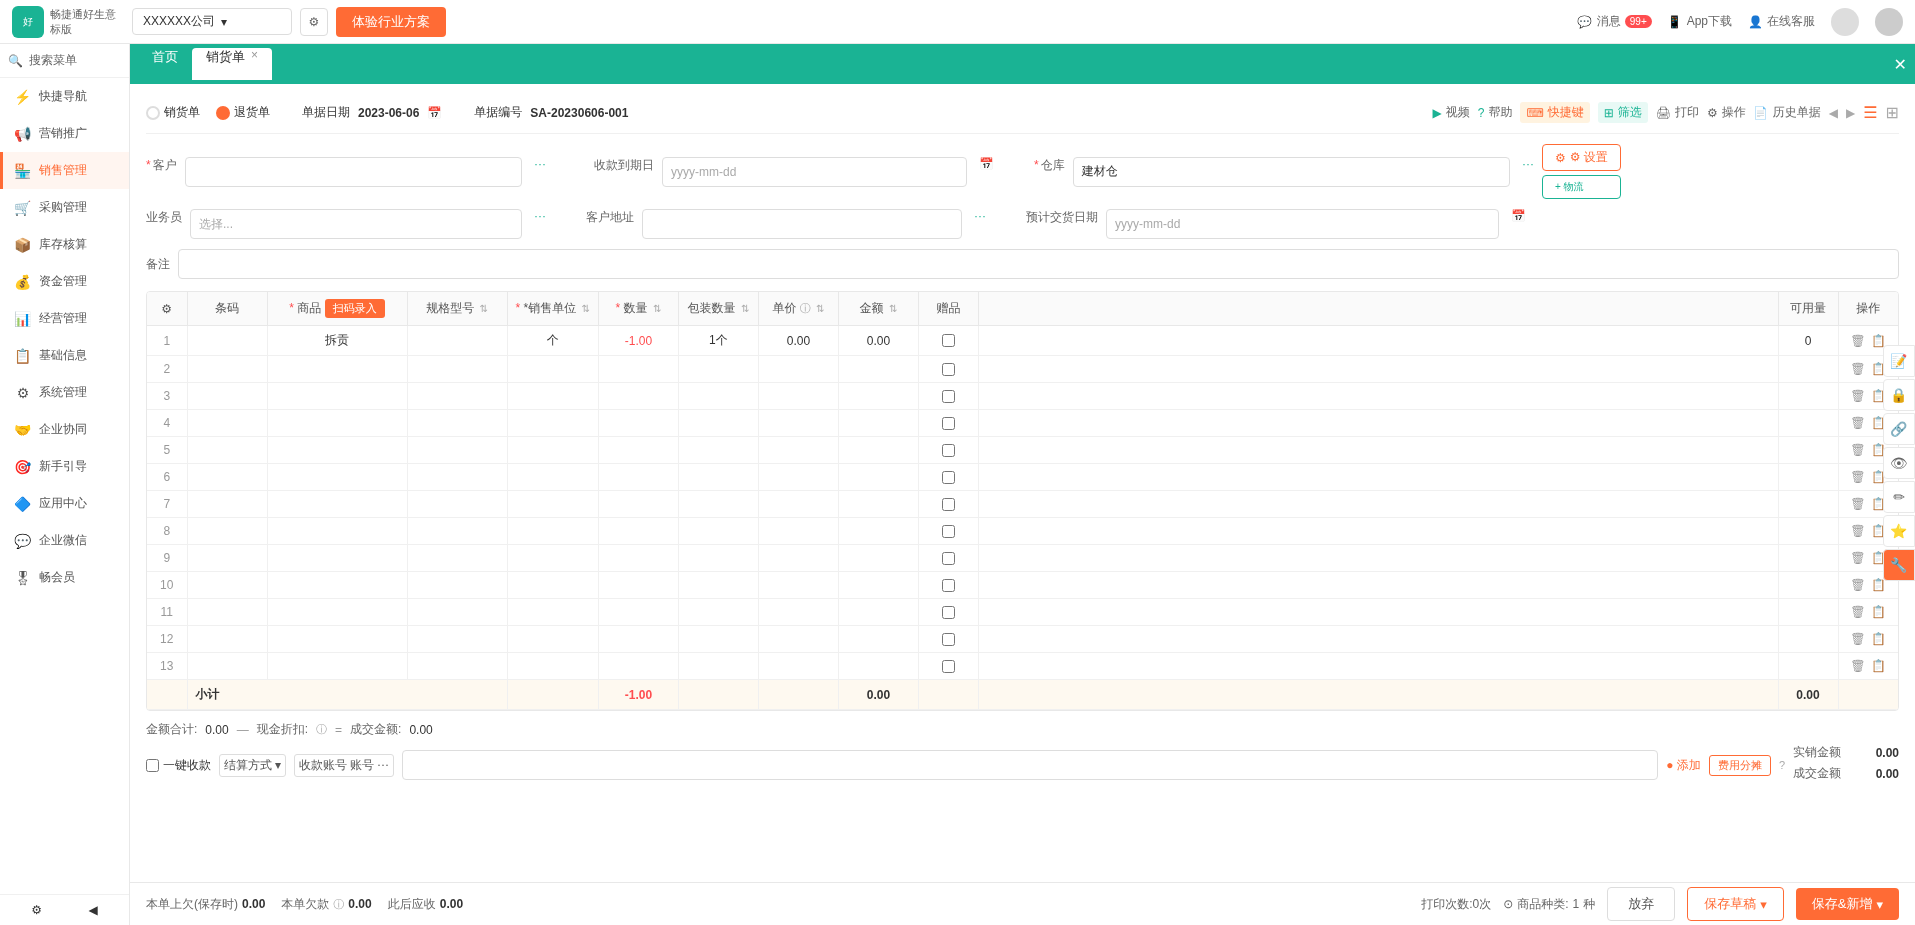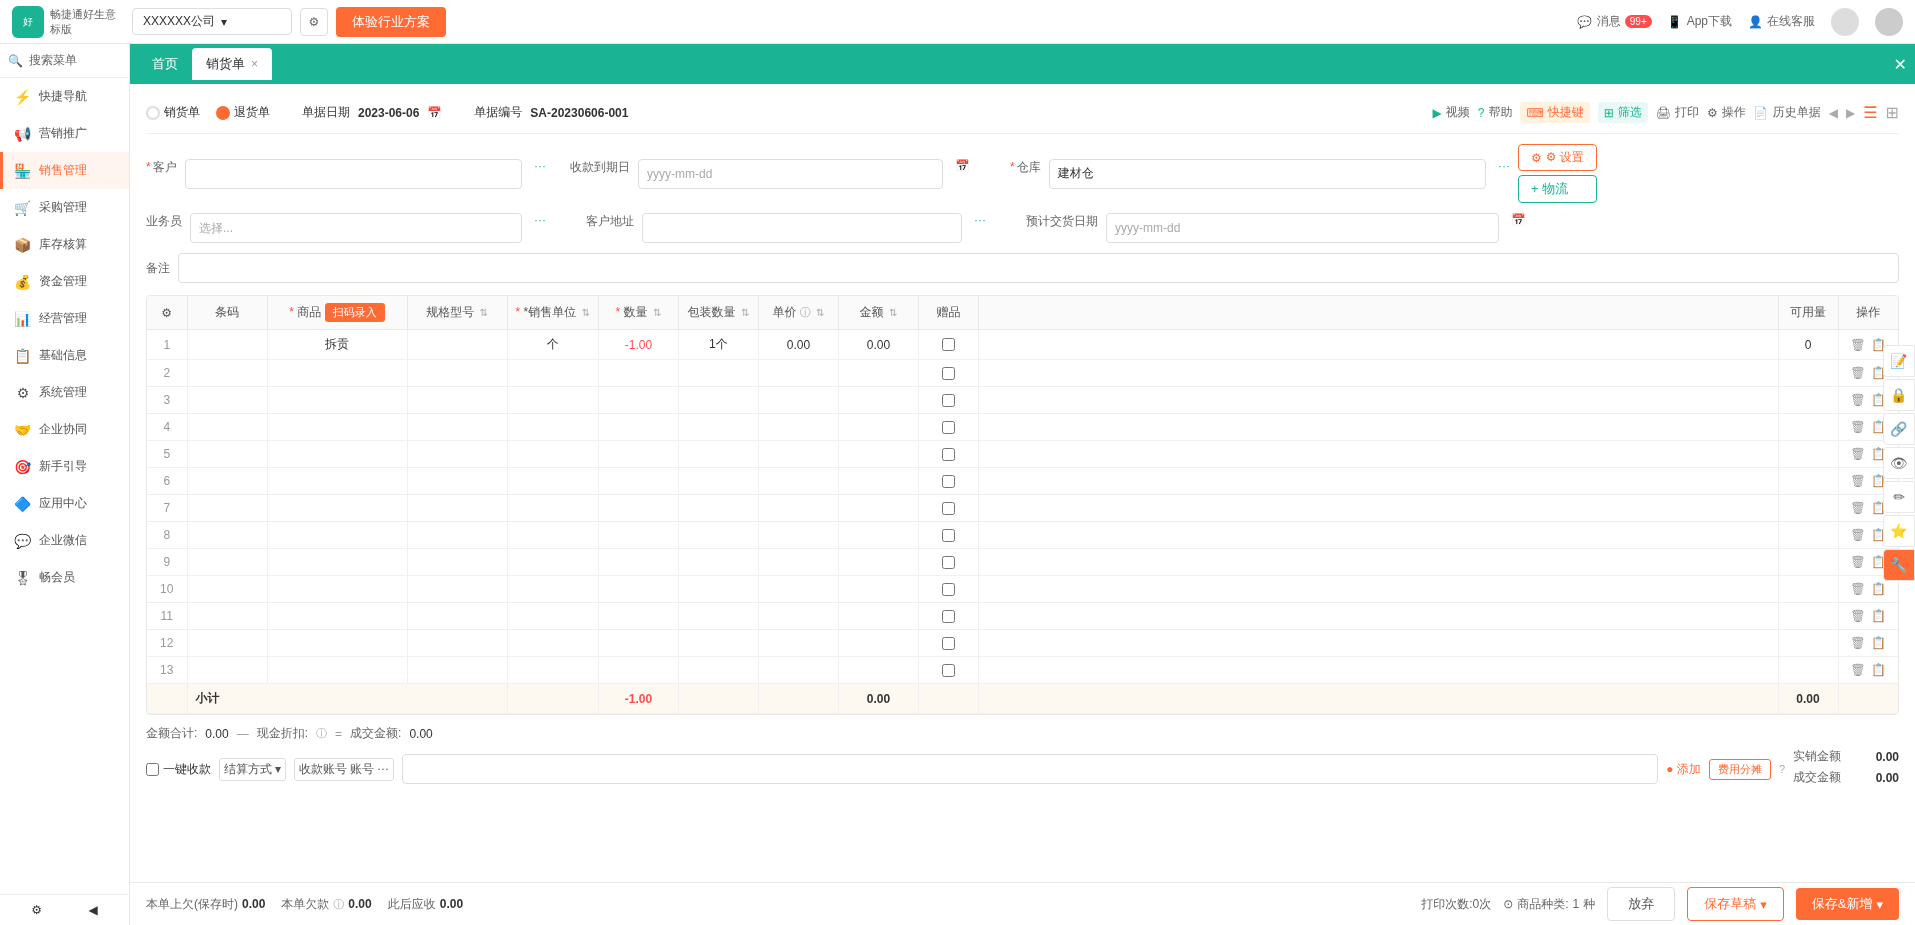--- a/index.html
+++ b/index.html
@@ -27,21 +27,21 @@
     .avatar { width: 28px; height: 28px; border-radius: 50%; background: #ddd; }
 
     
     .sidebar-search { padding: 8px; border-bottom: 1px solid #f0f0f0; display: flex; align-items: center; gap: 6px; color: #666; cursor: pointer; font-size: 12px; }
     .sidebar-item { padding: 10px 12px; display: flex; align-items: center; gap: 8px; cursor: pointer; color: #555; font-size: 12px; border-left: 3px solid transparent; }
     .sidebar-item.active { background: #fff5f0; color: #ff6b35; border-left-color: #ff6b35; }
     .sidebar-item .icon { width: 16px; height: 16px; display: flex; align-items: center; justify-content: center; font-size: 14px; }
     .sidebar-bottom { margin-top: auto; border-top: 1px solid #f0f0f0; padding: 8px; display: flex; justify-content: space-around; }
 
     
-    .tab-item { height: 32px; padding: 0 14px; display: flex; align-items: center; gap: 6px; cursor: pointer; border-radius: 4px 4px 0 0; font-size: 13px; }
+    .tab-item { height: 32px; padding: 0 14px; display: flex; align-items: flex-start; gap: 6px; cursor: pointer; border-radius: 4px 4px 0 0; font-size: 13px; }
     .tab-item.home { background: transparent; color: #fff; }
     .tab-item.active { background: #fff; color: #333; }
     .tab-close { color: #999; font-size: 12px; cursor: pointer; }
 
     
     .form-header { display: flex; align-items: center; gap: 16px; padding: 8px 0 10px; border-bottom: 1px solid #f0f0f0; margin-bottom: 10px; }
     .radio-group { display: flex; align-items: center; gap: 16px; }
     .radio-item { display: flex; align-items: center; gap: 4px; cursor: pointer; font-size: 12px; }
     .radio-circle { width: 14px; height: 14px; border-radius: 50%; border: 2px solid #ddd; }
     .radio-circle.active { border-color: #ff6b35; background: #ff6b35; }
@@ -56,21 +56,21 @@
     .field-label { color: #666; font-size: 12px; white-space: nowrap; }
     .field-label.required::before { content: '*'; color: #ff4d4f; margin-right: 2px; }
     .field-input { flex: 1; height: 30px; border: 1px solid #ddd; border-radius: 4px; padding: 0 8px; font-size: 12px; color: #333; display: flex; align-items: center; }
     .field-input.placeholder { color: #aaa; }
     .field-dots { color: #1ab394; cursor: pointer; margin-left: 4px; }
     .field-calendar { color: #aaa; cursor: pointer; margin-left: 4px; }
 
     
     .right-btns { display: flex; flex-direction: column; gap: 4px; margin-left: 8px; }
     .setup-btn { background: #fff; border: 1px solid #ff6b35; color: #ff6b35; border-radius: 4px; padding: 4px 12px; cursor: pointer; font-size: 12px; display: flex; align-items: center; gap: 4px; }
-    .logistics-btn { background: #fff; border: 1px solid #1ab394; color: #1ab394; border-radius: 4px; padding: 4px 12px; cursor: pointer; font-size: 13px; display: flex; align-items: center; gap: 4px; }
+    .logistics-btn { background: #fff; border: 1px solid #1ab394; color: #1ab394; border-radius: 4px; padding: 4px 12px; cursor: pointer; font-size: 10px; display: flex; align-items: center; gap: 4px; }
 
     
     .table-container { border: 1px solid #e8e8e8; border-radius: 4px; overflow: hidden; margin-bottom: 10px; }
     .scan-btn { background: #ff6b35; color: #fff; border: none; border-radius: 3px; padding: 2px 8px; font-size: 11px; cursor: pointer; }
     table { width: 100%; border-collapse: collapse; font-size: 12px; }
     thead th { background: #fafafa; padding: 7px 8px; text-align: center; border-bottom: 1px solid #e8e8e8; border-right: 1px solid #e8e8e8; color: #555; font-weight: normal; white-space: nowrap; }
     thead th:last-child { border-right: none; }
     tbody td { padding: 6px 8px; text-align: center; border-bottom: 1px solid #f0f0f0; border-right: 1px solid #f0f0f0; }
     tbody td:last-child { border-right: none; }
     .row-num { color: #999; }
@@ -315,21 +315,21 @@
           </div>
         </div>
 
         <div class="form-row">
           <div class="field-group" style="flex:1;max-width:400px;">
             <span class="field-label required">客户</span>
             <div class="field-input placeholder" style="width:200px;"></div>
             <span class="field-dots">···</span>
           </div>
 
-          <div class="field-group" style="flex:1;max-width:400px;margin-left:24px;">
+          <div class="field-group" style="flex:1;max-width:400px;margin-left:48px;">
             <span class="field-label">收款到期日</span>
             <div class="field-input placeholder" style="width:200px;">
               <span style="color:#aaa;">yyyy-mm-dd</span>
             </div>
             <span class="field-calendar">📅</span>
           </div>
 
           <div class="field-group" style="flex:1;max-width:500px;margin-left:40px;">
             <span class="field-label required">仓库</span>
             <div class="field-input" style="width:200px;">

